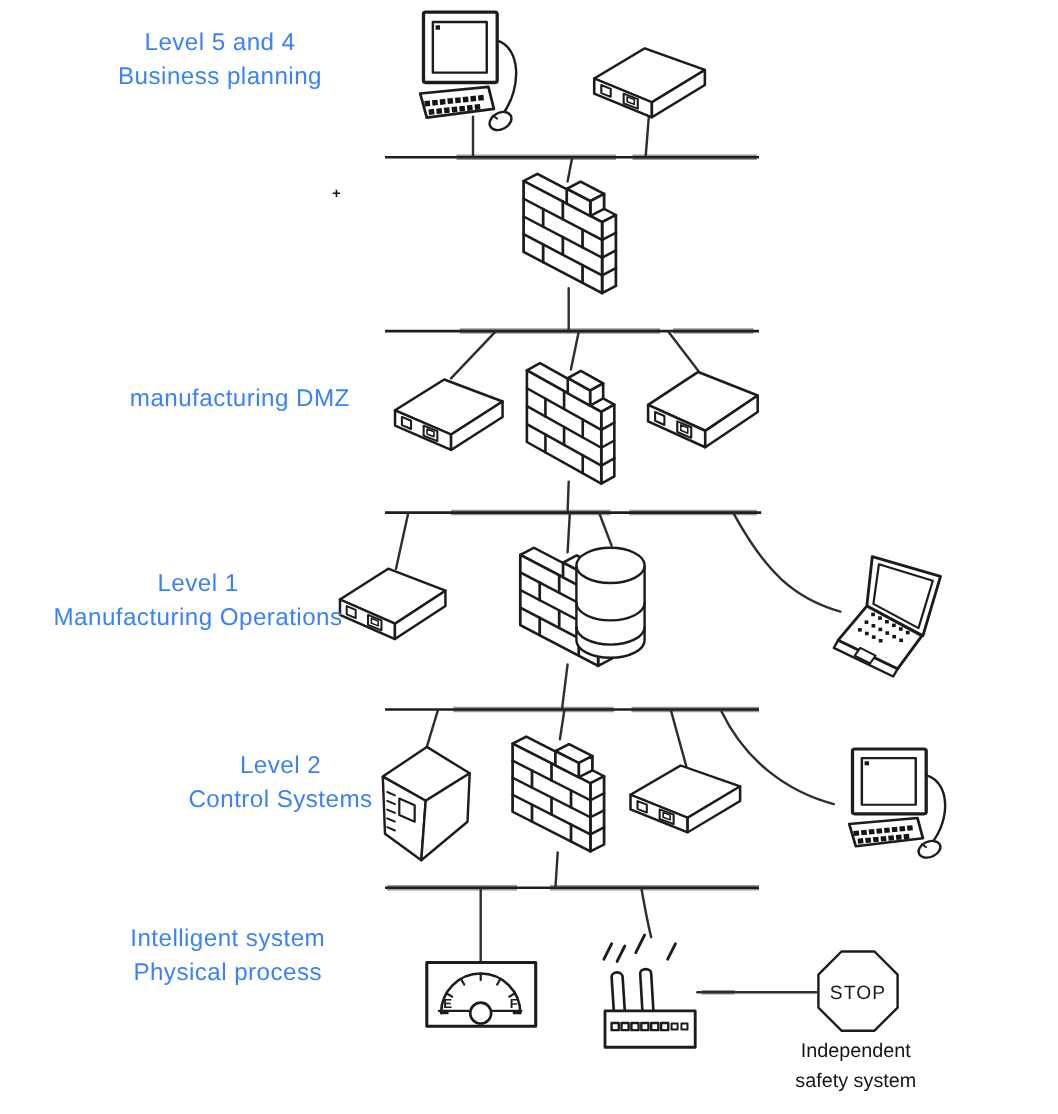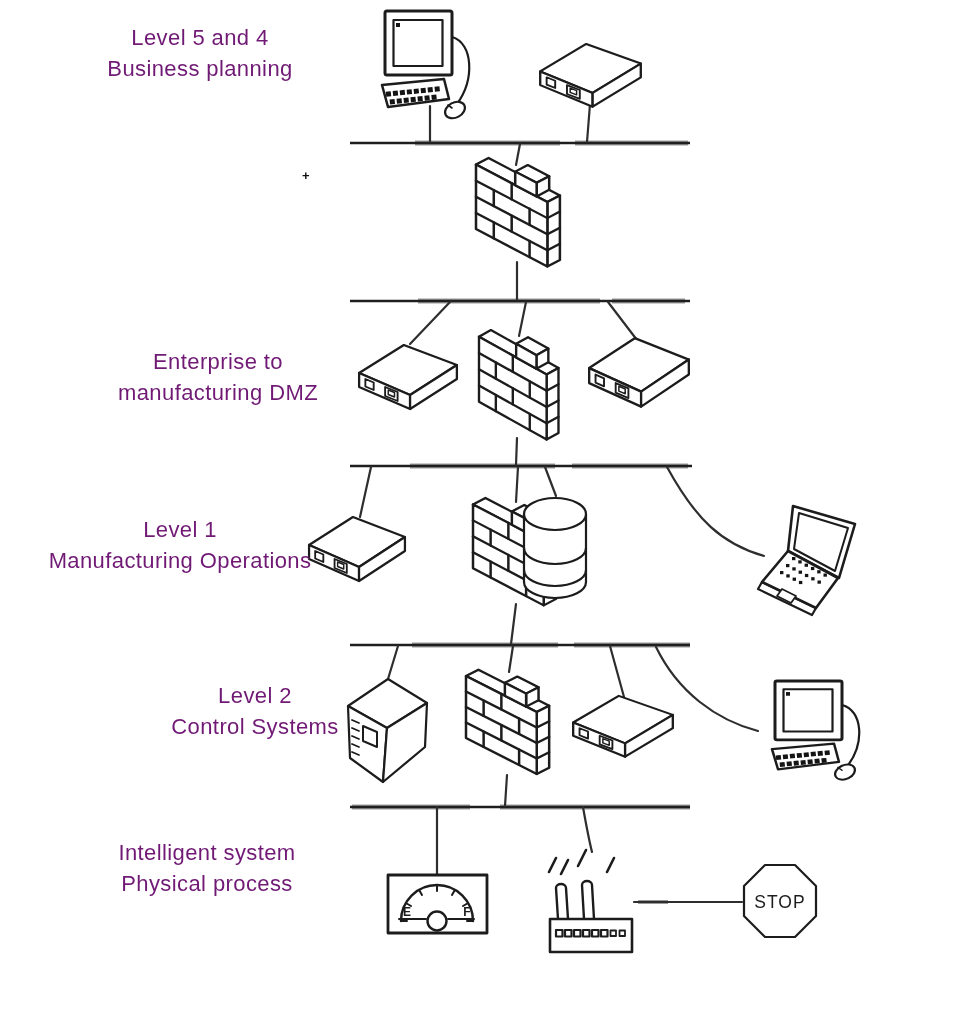--- a/index.html
+++ b/index.html
@@ -1,20 +1,20 @@
 <!DOCTYPE html>
 <html><head>
 <meta charset="utf-8">
 <style>
   html,body{margin:0;padding:0;background:#ffffff;}
   .stage{position:relative;width:962px;height:1013px;background:#ffffff;overflow:hidden;
          font-family:"Liberation Sans", sans-serif;color:#151515;}
   .stage svg{position:absolute;left:0;top:0;}
   .lvl-label{position:absolute;transform:translateX(-50%);text-align:center;
-             font-size:22px;line-height:31px;letter-spacing:.4px;white-space:nowrap;color:#701a75;}
+             font-size:22px;line-height:31px;letter-spacing:.4px;white-space:nowrap;color:#3b82f6;}
   .caption{position:absolute;transform:translateX(-50%);text-align:center;
            font-size:18px;line-height:27px;white-space:nowrap;color:#161616;}
   .plus{position:absolute;font-size:13px;font-weight:bold;color:#111;}
   .ink{stroke:#1c1c1c;fill:none;stroke-width:2.2;stroke-linecap:round;stroke-linejoin:round;}
   .face{stroke:#1c1c1c;fill:#ffffff;stroke-width:2.2;stroke-linejoin:round;}
   .wire{stroke:#2e2e2e;fill:none;stroke-width:2.2;stroke-linecap:round;}
   .busblack{stroke:#1f1f1f;stroke-width:2.4;}
   .busgray{stroke:#999999;stroke-width:5;}
   .keydot{fill:#141414;stroke:none;}
   text{font-family:"Liberation Sans", sans-serif;fill:#1c1c1c;}
@@ -211,35 +211,38 @@
     <text x="780" y="908" text-anchor="middle" font-size="17.5" letter-spacing="1">STOP</text>
   </g>
 </svg>
 
 <div class="lvl-label" style="left:200px;top:22px;">
   <div>Level 5 and 4</div>
   <div>Business planning</div>
 </div>
 
 <div class="lvl-label" style="left:218px;top:346px;">
-  <div>Enterprise to</div>
   <div>manufacturing DMZ</div>
 </div>
 
 <div class="lvl-label" style="left:180px;top:514px;">
   <div>Level 1</div>
   <div>Manufacturing Operations</div>
 </div>
 
 <div class="lvl-label" style="left:211px;top:680px;margin-left:44px;">
   <div>Level 2</div>
   <div>Control Systems</div>
 </div>
 
 <div class="lvl-label" style="left:207px;top:837px;">
   <div>Intelligent system</div>
   <div>Physical process</div>
 </div>
 
+<div class="caption" style="left:778px;top:942px;">
+  <div>Independent</div>
+  <div>safety system</div>
+</div>
 
 <div class="plus" style="left:302px;top:168px;">+</div>
 
 </div>
 
 </body></html>

